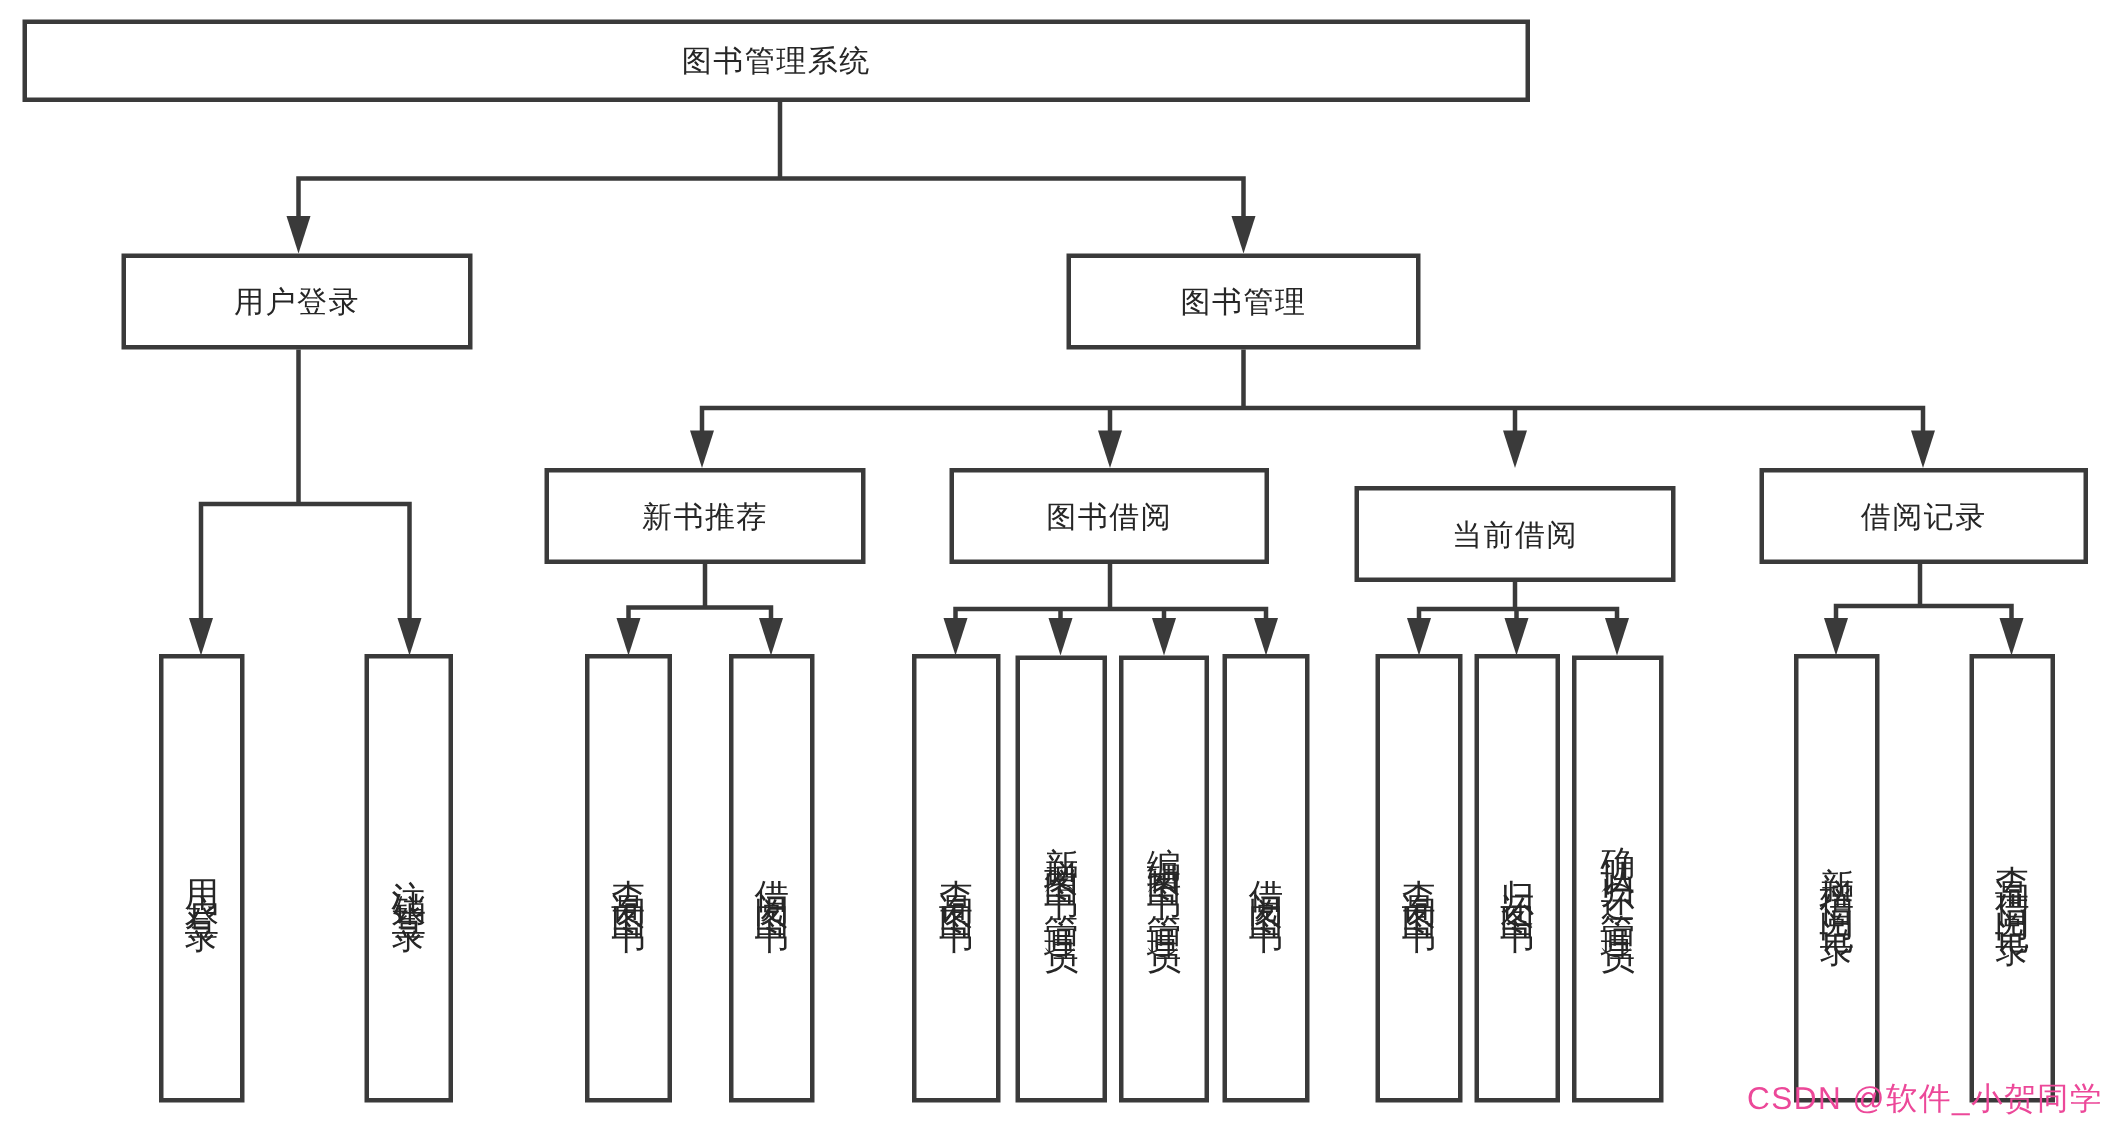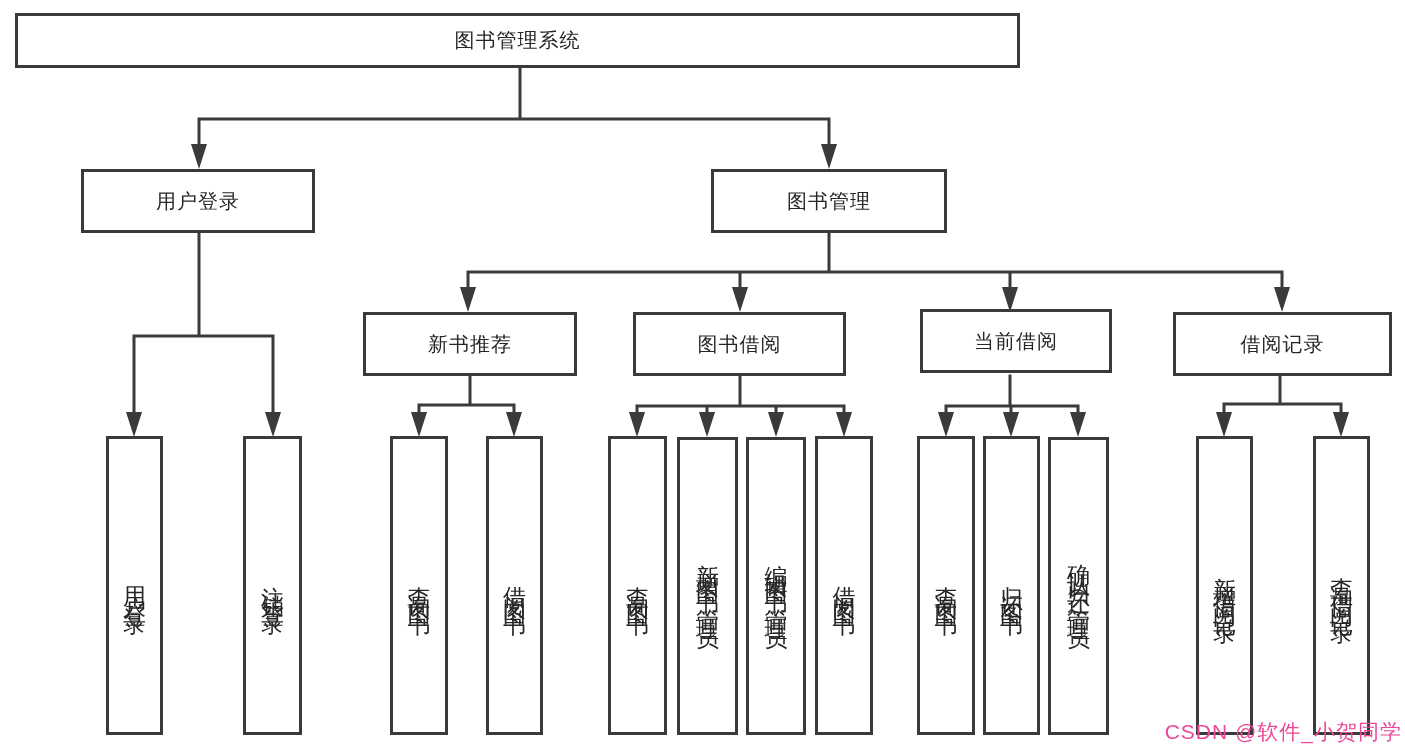--- a/index.html
+++ b/index.html
@@ -108,21 +108,21 @@
     </g>
   </svg>
 
   <div class="node node-h" style="left:15px; top:13px; width:1005px; height:55px;">图书管理系统</div>
 
   <div class="node node-h" style="left:81px; top:169px; width:234px; height:64px;">用户登录</div>
   <div class="node node-h" style="left:711px; top:169px; width:236px; height:64px;">图书管理</div>
 
   <div class="node node-h" style="left:363px; top:312px; width:214px; height:64px;">新书推荐</div>
   <div class="node node-h" style="left:633px; top:312px; width:213px; height:64px;">图书借阅</div>
-  <div class="node node-h" style="left:903px; top:309px; width:192px; height:64px;margin-left:17px;">当前借阅</div>
+  <div class="node node-h" style="left:903px; top:324px; width:214px; height:64px;">当前借阅</div>
   <div class="node node-h" style="left:1173px; top:312px; width:219px; height:64px;">借阅记录</div>
 
   <div class="node node-v" style="left:106px; top:436px; width:57px; height:299px;">用户登录</div>
   <div class="node node-v" style="left:243px; top:436px; width:59px; height:299px;">注销登录</div>
 
   <div class="node node-v" style="left:390px; top:436px; width:58px; height:299px;">查询图书</div>
   <div class="node node-v" style="left:486px; top:436px; width:57px; height:299px;">借阅图书</div>
 
   <div class="node node-v" style="left:608px; top:436px; width:59px; height:299px;">查询图书</div>
   <div class="node node-v" style="left:677px; top:437px; width:61px; height:298px;">新增图书（管理员）</div>

